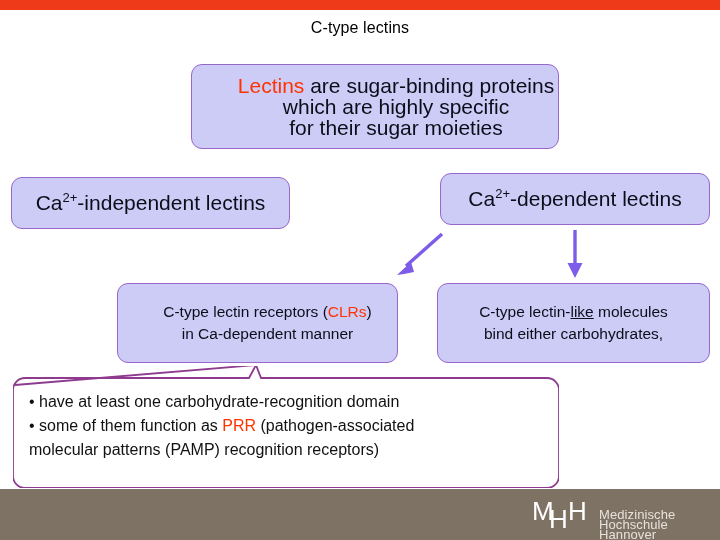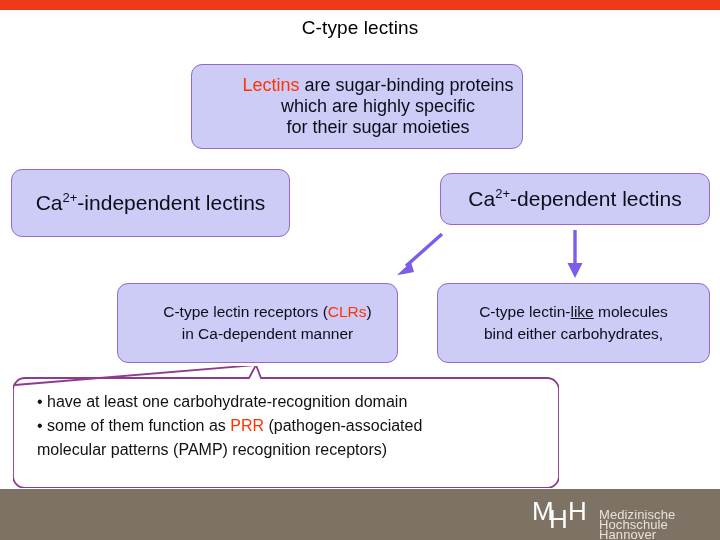--- a/index.html
+++ b/index.html
@@ -30,21 +30,21 @@
     background: #ee3a18;
   }
 
   
   .slide-title {
     position: absolute;
     left: 0;
     top: 14px;
     width: 720px;
     text-align: center;
-    font-size: 19px;
+    font-size: 16px;
     line-height: 28px;
     color: #000000;
     letter-spacing: 0.1px;
   }
 
   
   .lav-box {
     position: absolute;
     background: #ccccf7;
     border: 1.6px solid #9966cc;
@@ -56,33 +56,33 @@
     flex-direction: column;
     align-items: center;
     justify-content: center;
   }
   .lav-box .ln { display: block; white-space: nowrap; }
 
   
   #box-definition {
     left: 191px;
     top: 64px;
-    width: 332px;
+    width: 368px;
     height: 85px;
-    font-size: 18px;
+    font-size: 21px;
     line-height: 21px;
     padding-left: 42px;
   }
 
   
   #box-ca-independent {
     left: 11px;
-    top: 169px;
+    top: 177px;
     width: 279px;
-    height: 68px;
+    height: 52px;
     font-size: 21px;
     line-height: 26px;
   }
   #box-ca-dependent {
     left: 440px;
     top: 173px;
     width: 270px;
     height: 52px;
     font-size: 21px;
     line-height: 26px;
@@ -135,21 +135,21 @@
   #callout-bullets .callout-text {
     position: absolute;
     left: 16px;
     top: 24px;
     width: 516px;
     font-size: 16px;
     line-height: 24px;
     color: #111111;
     text-align: left;
   }
-  #callout-bullets .callout-text .bl { display: block; white-space: nowrap; margin-left: 8px; }
+  #callout-bullets .callout-text .bl { display: block; white-space: nowrap; }
 
   
   .footer-bar {
     position: absolute;
     left: 0;
     top: 489px;
     width: 720px;
     height: 51px;
     background: #7e7265;
   }

